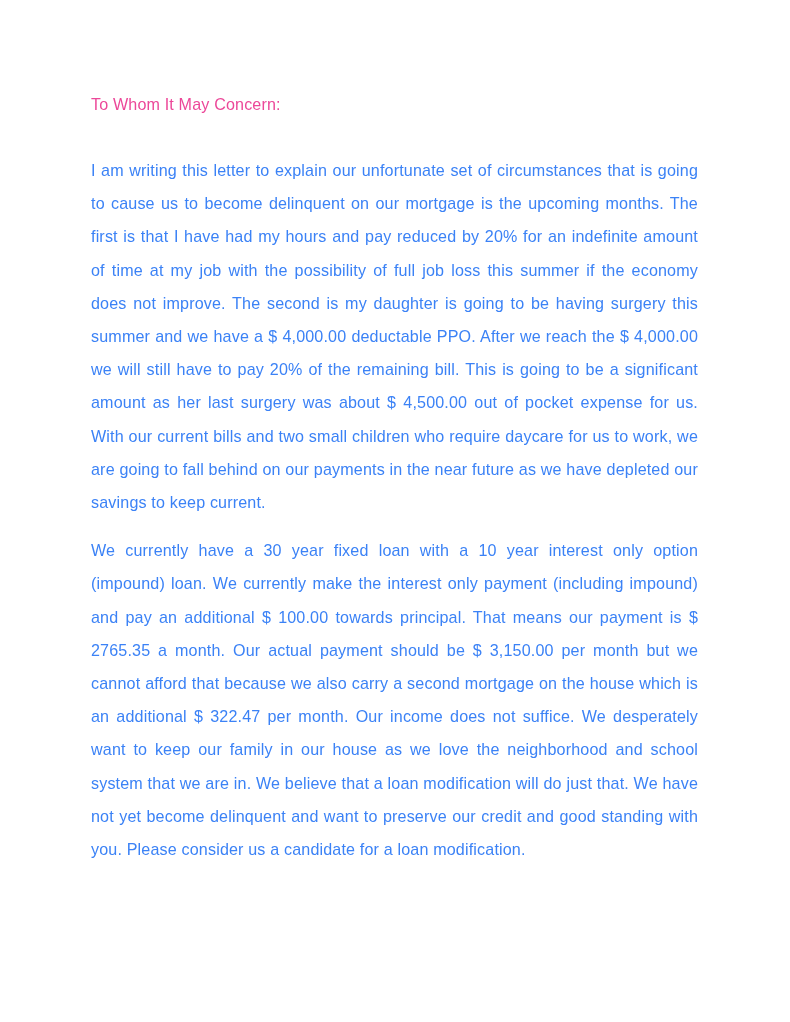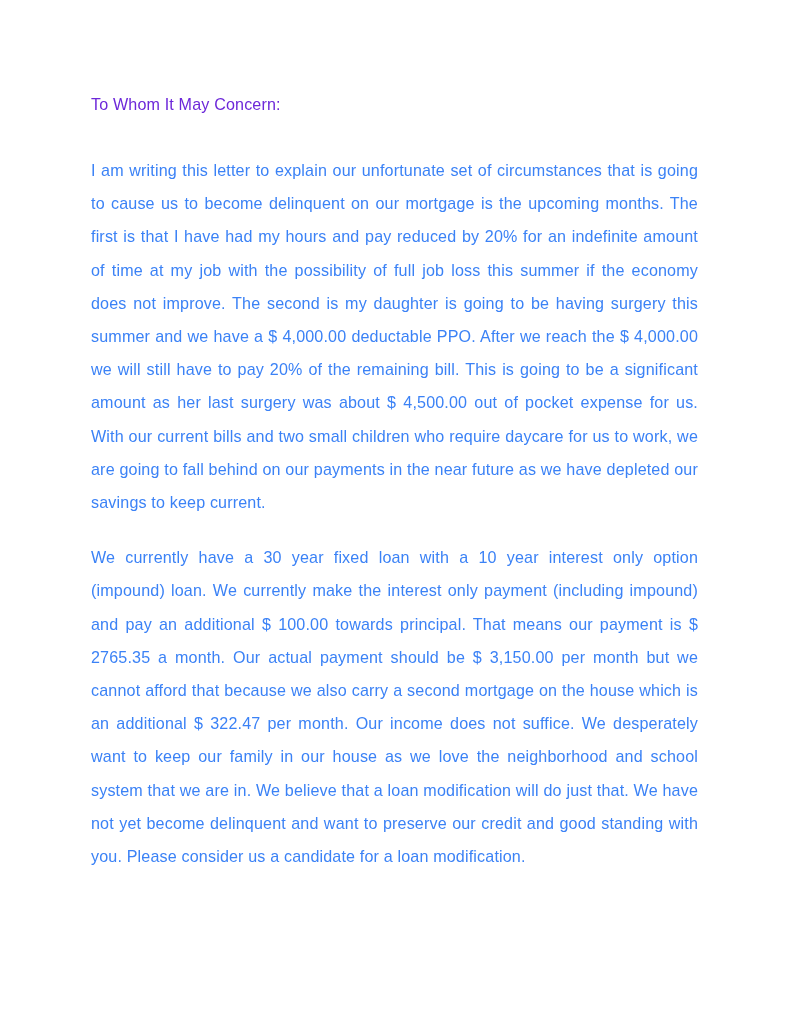--- a/index.html
+++ b/index.html
@@ -21,41 +21,41 @@
   }
   .doc-body {
     position: absolute;
     left: 91px;
     top: 88px;
     width: 607px;
   }
   .salutation {
     font-size: 16.1px;
     line-height: 33px;
-    color: #6d28d9;
+    color: #ec4899;
     text-align: left;
     margin: 0;
     letter-spacing: 0.01em;
   }
   .spacer-line {
     height: 33px;
   }
   .para {
     font-size: 16.1px;
     line-height: 33.2px;
     color: #3b82f6;
     text-align: justify;
     text-justify: inter-word;
     margin: 0;
     letter-spacing: 0.01em;
     -webkit-hyphens: none;
     hyphens: none;
   }
   .para + .para {
-    margin-top: 22px;
+    margin-top: 15px;
   }
 </style>
 </head>
 <body>
 
 <div class="page">
   <div class="doc-body">
 
     <p class="salutation">To Whom It May Concern:</p>
 

